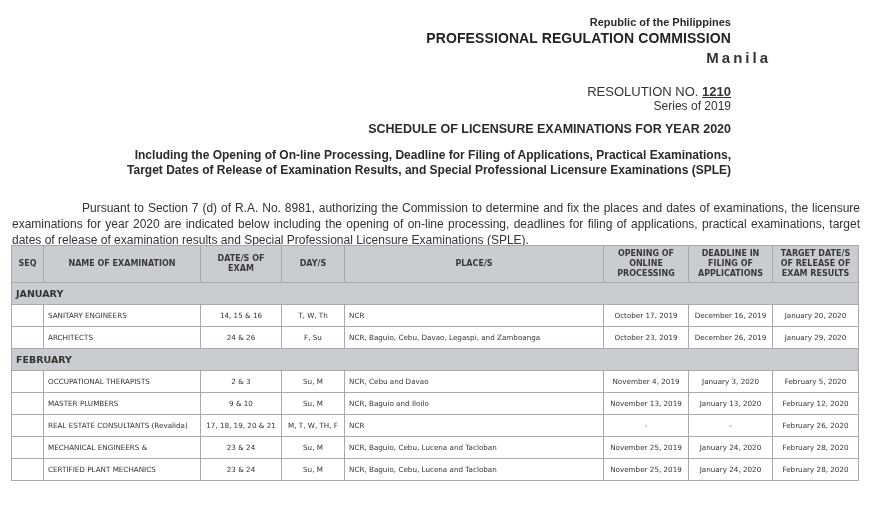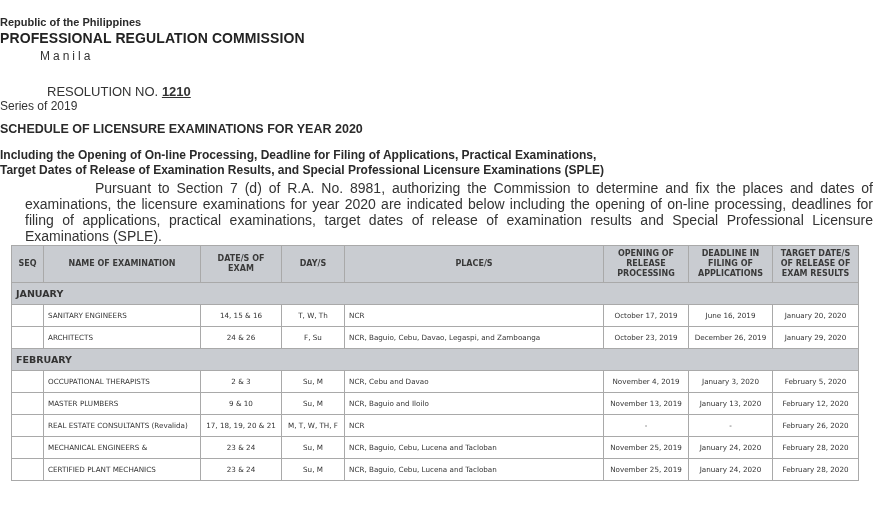--- a/index.html
+++ b/index.html
@@ -1,27 +1,27 @@
 <!DOCTYPE html>
 <html><head>
 <meta charset="utf-8">
 <style>
   html, body { margin:0; padding:0; }
   body { width:874px; height:529px; background:#ffffff; position:relative; overflow:hidden; color:#1f1f1f; }
-  .hdr { position:absolute; left:0; width:715px; text-align:left; }
+  .hdr { position:absolute; left:16px; width:715px; text-align:right; }
   .republic { top:16px; font-family:"Liberation Sans", sans-serif; font-weight:bold; font-size:11px; color:#2b2b2b; }
   .prc { top:30px; font-family:"Liberation Sans", sans-serif; font-weight:bold; font-size:14px; color:#222; letter-spacing:0.1px; }
-  .manila { top:49px; font-family:"Liberation Sans", sans-serif; font-weight:normal; font-size:12px; letter-spacing:3px; color:#333;padding-left:40px; }
-  .resno { top:84px; font-family:"Liberation Sans", sans-serif; font-size:13px; color:#333;margin-left:47px; }
+  .manila { top:49px; font-family:"Liberation Sans", sans-serif; font-weight:bold; font-size:15px; letter-spacing:3px; color:#333;padding-left:40px; }
+  .resno { top:84px; font-family:"Liberation Sans", sans-serif; font-size:13px; color:#333; }
   .resno .num { font-weight:bold; text-decoration:underline; }
   .series { top:99px; font-family:"Liberation Sans", sans-serif; font-size:12px; color:#333; }
   .schedtitle { top:122px; font-family:"Liberation Sans", sans-serif; font-weight:bold; font-size:12.5px; color:#2a2a2a; }
   .sub1 { top:148px; font-family:"Liberation Sans", sans-serif; font-weight:bold; font-size:12px; color:#2a2a2a; }
   .sub2 { top:163px; font-family:"Liberation Sans", sans-serif; font-weight:bold; font-size:12px; color:#2a2a2a; }
-  .para { position:absolute; left:12px; width:848px; top:180px; font-family:"Liberation Sans", sans-serif; font-size:14px; line-height:16px; color:#333; text-align:justify;margin-left:13px; }
+  .para { position:absolute; left:12px; width:848px; top:200px; font-family:"Liberation Sans", sans-serif; font-size:12px; line-height:16px; color:#333; text-align:justify; }
   .para .indent { display:inline-block; width:70px; }
 
   table.sched { position:absolute; left:11px; top:245px; border-collapse:collapse; font-family:"DejaVu Sans", sans-serif; color:#333; table-layout:fixed; }
   table.sched td, table.sched th { border:1px solid #a9a9a9; padding:0 4px; font-size:7.2px; height:21px; }
   table.sched th { background:#c9ccd1; font-weight:bold; font-size:8px; line-height:10px; height:36px; color:#3a3a3a; text-align:center; }
   tr.month td { background:#c9ccd1; height:21px; font-weight:bold; font-size:9.5px; color:#333; }
   td.c { text-align:center;margin-top:19px; }
   td.l { text-align:left; }
   td.name { font-weight:normal;margin-left:11px; }
 </style>
@@ -53,37 +53,37 @@
       <col style="width:84px">
       <col style="width:86px">
   </colgroup>
   <thead>
     <tr>
       <th>SEQ</th>
       <th>NAME OF EXAMINATION</th>
       <th>DATE/S OF EXAM</th>
       <th>DAY/S</th>
       <th>PLACE/S</th>
-      <th>OPENING OF RELEASE PROCESSING</th>
+      <th>OPENING OF ONLINE PROCESSING</th>
       <th>DEADLINE IN FILING OF APPLICATIONS</th>
       <th>TARGET DATE/S OF RELEASE OF EXAM RESULTS</th>
     </tr>
   </thead>
   <tbody>
     <tr class="month">
       <td colspan="8">JANUARY</td>
     </tr>
     <tr>
       <td class="c"></td>
       <td class="l name">SANITARY ENGINEERS</td>
       <td class="c">14, 15 &amp; 16</td>
       <td class="c">T, W, Th</td>
       <td class="l">NCR</td>
       <td class="c">October 17, 2019</td>
-      <td class="c">June 16, 2019</td>
+      <td class="c">December 16, 2019</td>
       <td class="c">January 20, 2020</td>
     </tr>
     <tr>
       <td class="c"></td>
       <td class="l name">ARCHITECTS</td>
       <td class="c">24 &amp; 26</td>
       <td class="c">F, Su</td>
       <td class="l">NCR, Baguio, Cebu, Davao, Legaspi, and Zamboanga</td>
       <td class="c">October 23, 2019</td>
       <td class="c">December 26, 2019</td>

